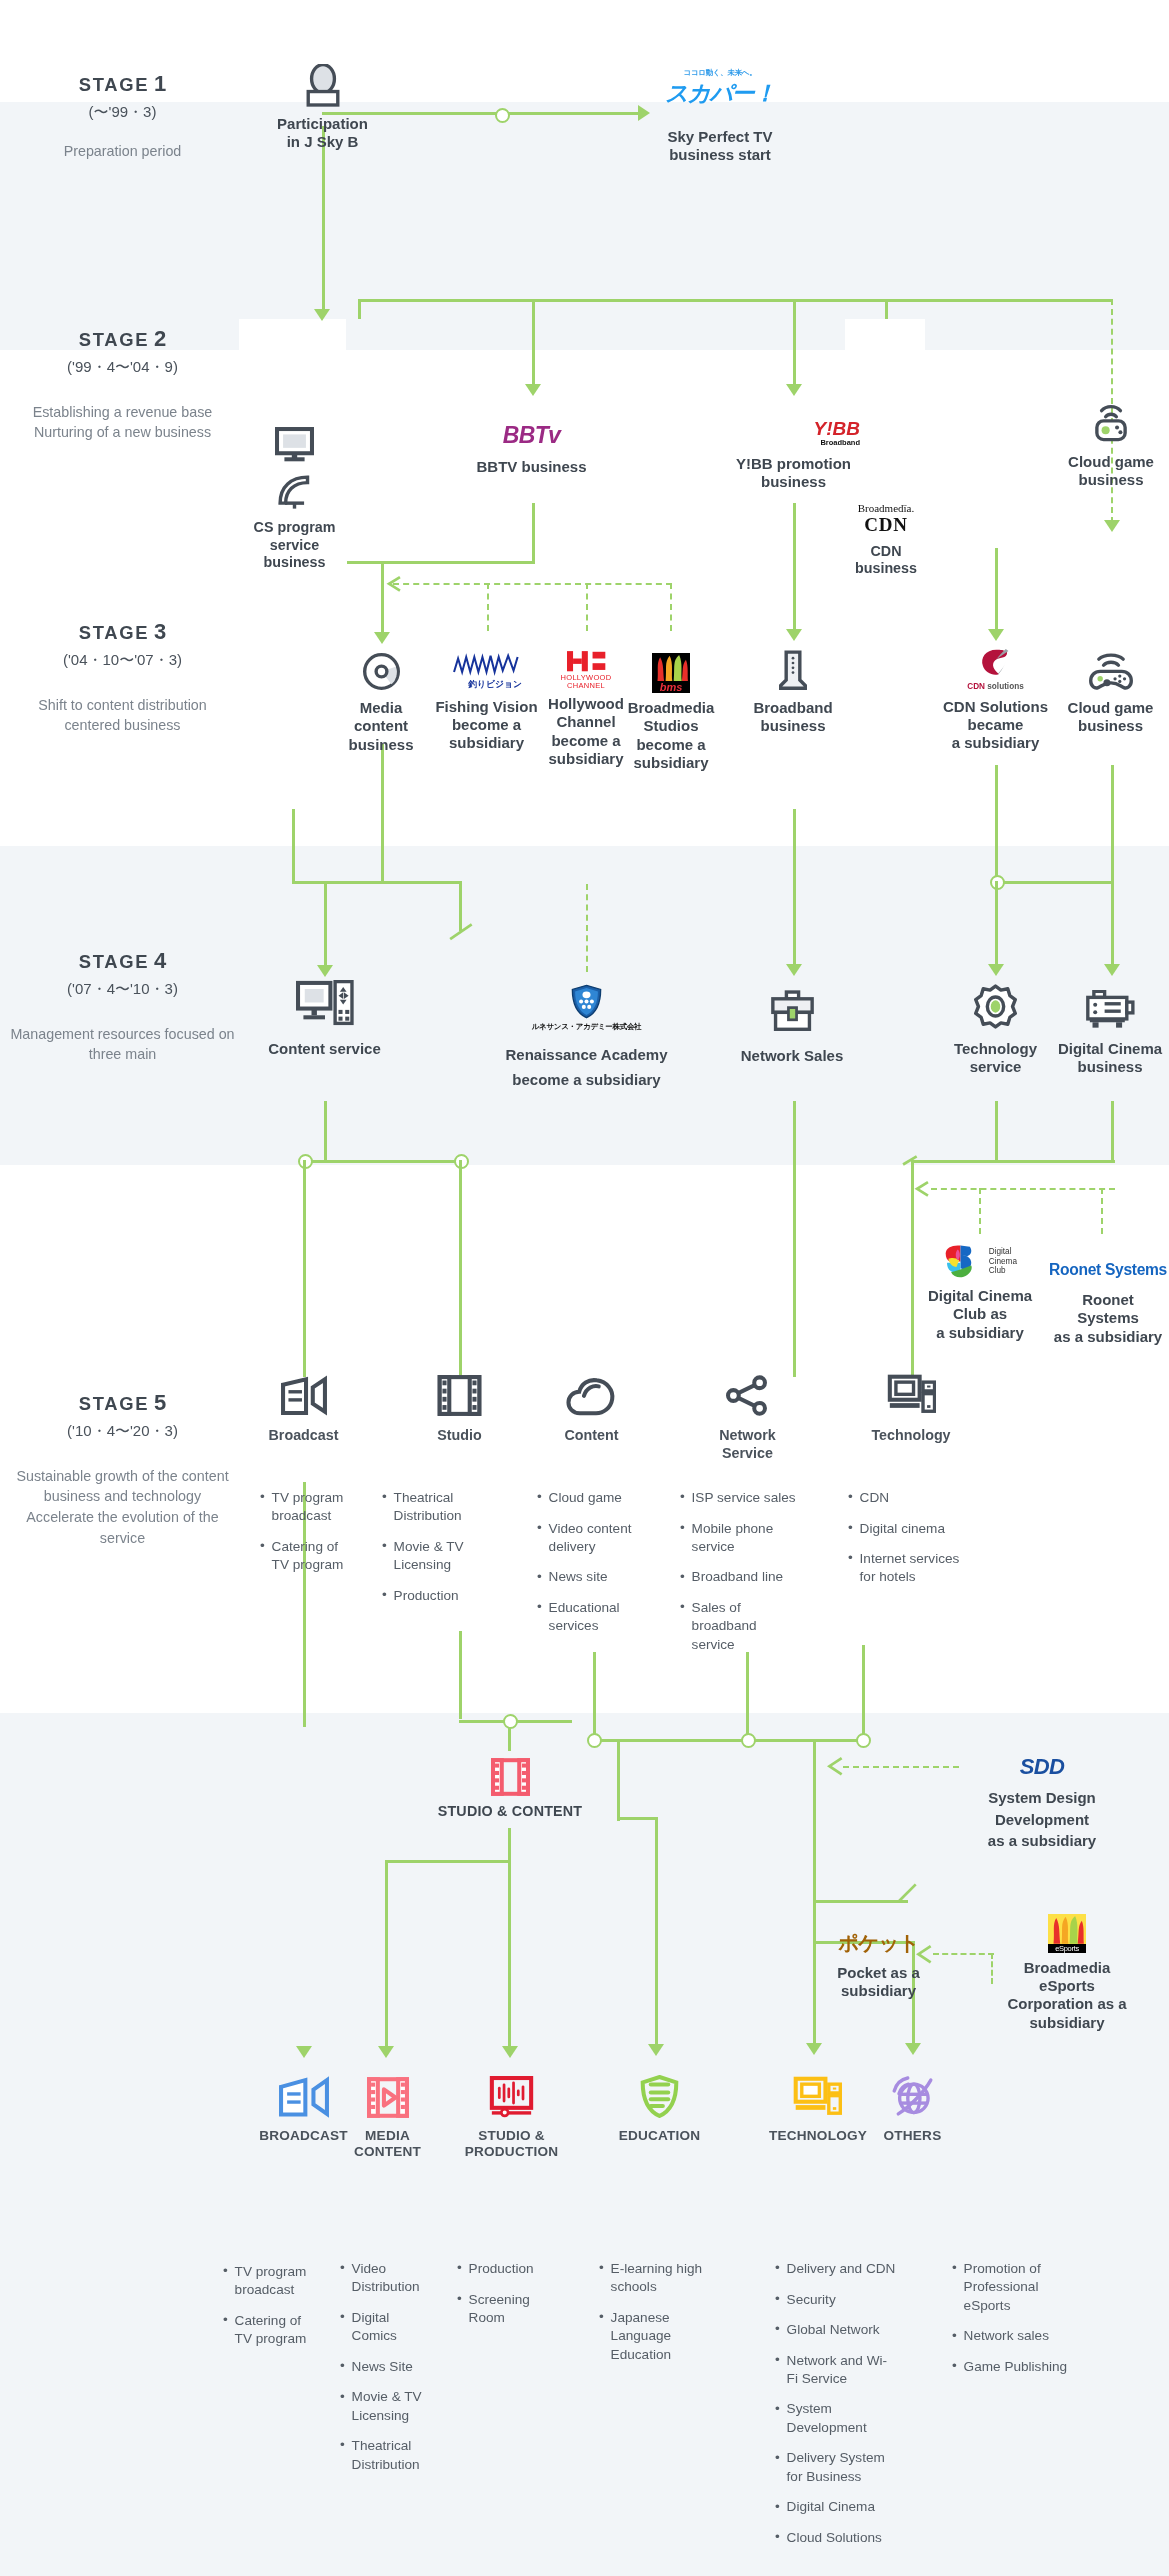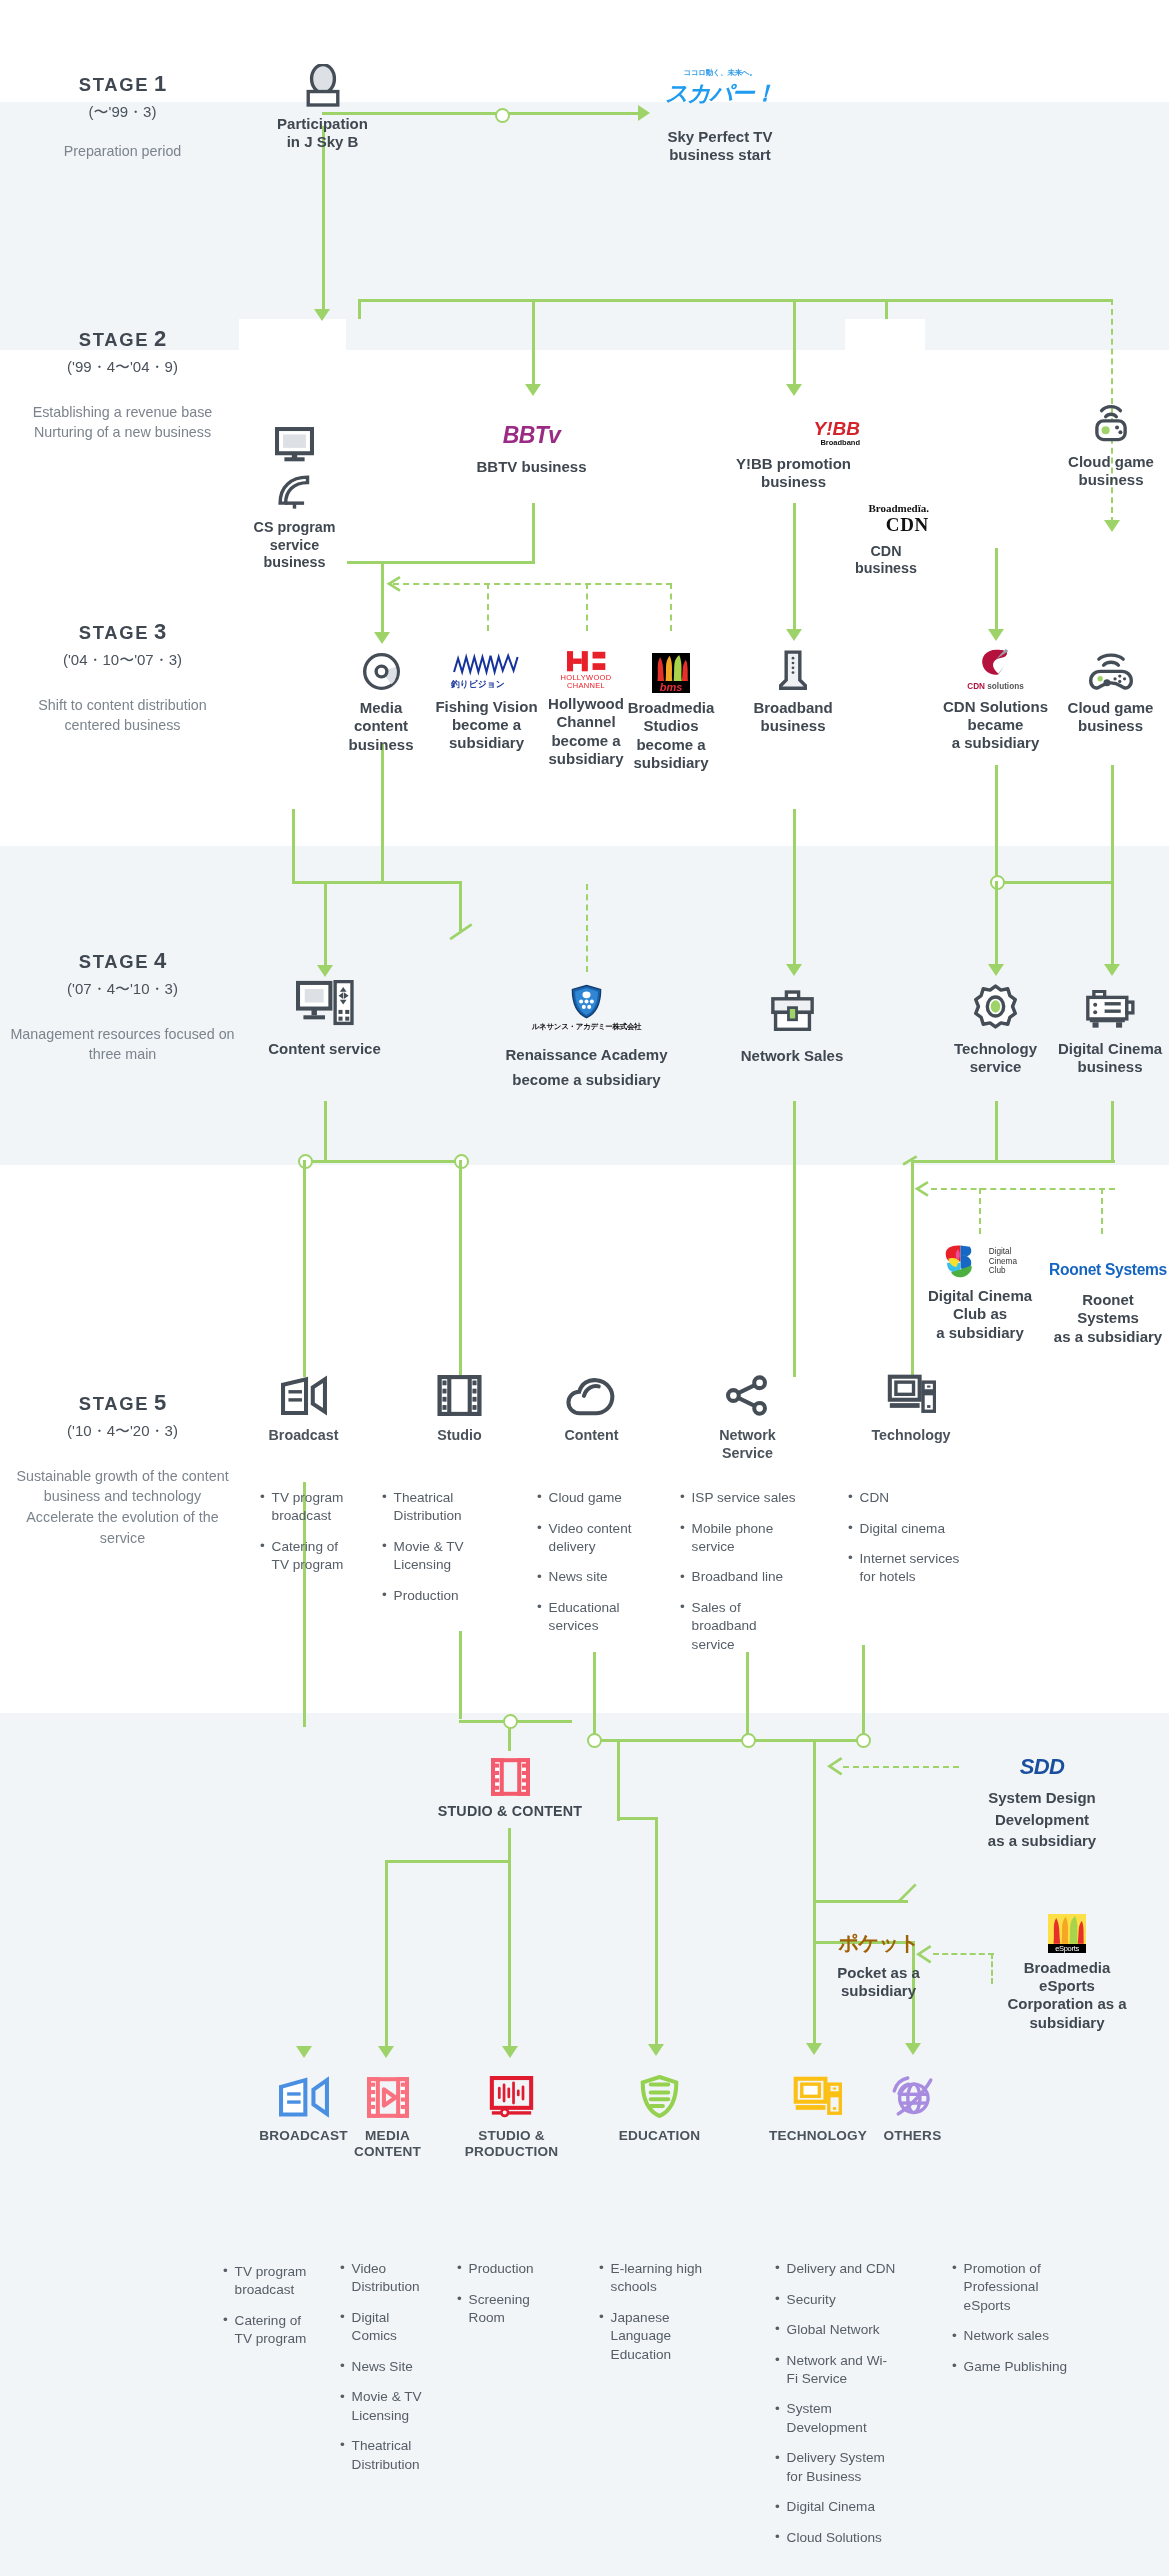--- a/index.html
+++ b/index.html
@@ -35,33 +35,33 @@
   .dash-h{position:absolute;height:0;border-top:2.7px dashed #9ed36a;}
   .arw{position:absolute;width:0;height:0;}
   .arw-d{border-left:8.2px solid transparent;border-right:8.2px solid transparent;border-top:12.2px solid #9ed36a;}
   .arw-r{border-top:8.2px solid transparent;border-bottom:8.2px solid transparent;border-left:12.2px solid #9ed36a;}
   .chev{position:absolute;}
   .dot{position:absolute;width:11px;height:11px;border-radius:50%;background:#fff;border:2.7px solid #9ed36a;}
   
   .logo{display:inline-block;font-weight:bold;line-height:1;}
   .bbtv{font-size:23px;font-style:italic;letter-spacing:-0.7px;}
   .ybb{font-size:19px;font-style:italic;}
-  .cdnw{font-family:"Liberation Serif","DejaVu Serif",serif;font-size:11px;color:#111;text-align:right;line-height:1.05;font-weight:bold;}
+  .cdnw{font-family:"Liberation Serif","DejaVu Serif",serif;font-size:11px;color:#111;text-align:center;line-height:1.05;}
   .cdnw b{display:block;font-size:19px;letter-spacing:0.7px;}
   .sdd{font-size:22px;font-weight:bold;color:#1a4fa0;font-style:italic;letter-spacing:-0.7px;}
   .pocket{font-size:20.4px;font-weight:bold;color:#a16207;letter-spacing:-0.7px;}
   .roonet{font-size:15.6px;font-weight:bold;color:#1565c0;letter-spacing:-0.3px;}
   .esports{width:38px;height:38px;background:#fde047;display:inline-block;position:relative;}
   .esports span{position:absolute;left:0;right:0;bottom:-1.4px;font-size:7.5px;color:#fff;background:#000;text-align:center;letter-spacing:-0.3px;}
   .bms{width:38px;height:38px;background:#000;display:inline-block;position:relative;}
   .bms span{position:absolute;left:0;right:0;bottom:-2px;font-size:11px;color:#e8303b;background:#000;text-align:center;font-weight:bold;font-style:italic;}
   .hwc{text-align:center;}
   .hwc .m{display:flex;gap:2px;justify-content:center;align-items:center;}
   .hwc .t{font-size:7.5px;color:#e8202a;letter-spacing:0.3px;line-height:1.15;margin-top:2px;}
-  .fv{text-align:left;color:#16339b;}
+  .fv{text-align:right;color:#16339b;}
   .fv .t{font-size:8.8px;font-weight:bold;margin-top:0.7px;}
   .cdns{text-align:center;}
   .cdns .t{font-size:8.2px;font-weight:bold;margin-top:2px;}
   .cdns .t i{color:#b4123c;font-style:normal;}
   .cdns .t u{color:#555;text-decoration:none;}
   .ren{text-align:center;}
   .ren .t{font-size:7.5px;font-weight:bold;color:#111;margin-top:1.4px;letter-spacing:-0.3px;}
   .dcc{display:flex;align-items:center;gap:2.7px;}
   .dcc .t{font-size:8.2px;color:#333;text-align:left;line-height:1.15;}
   .skyp{text-align:center;}

